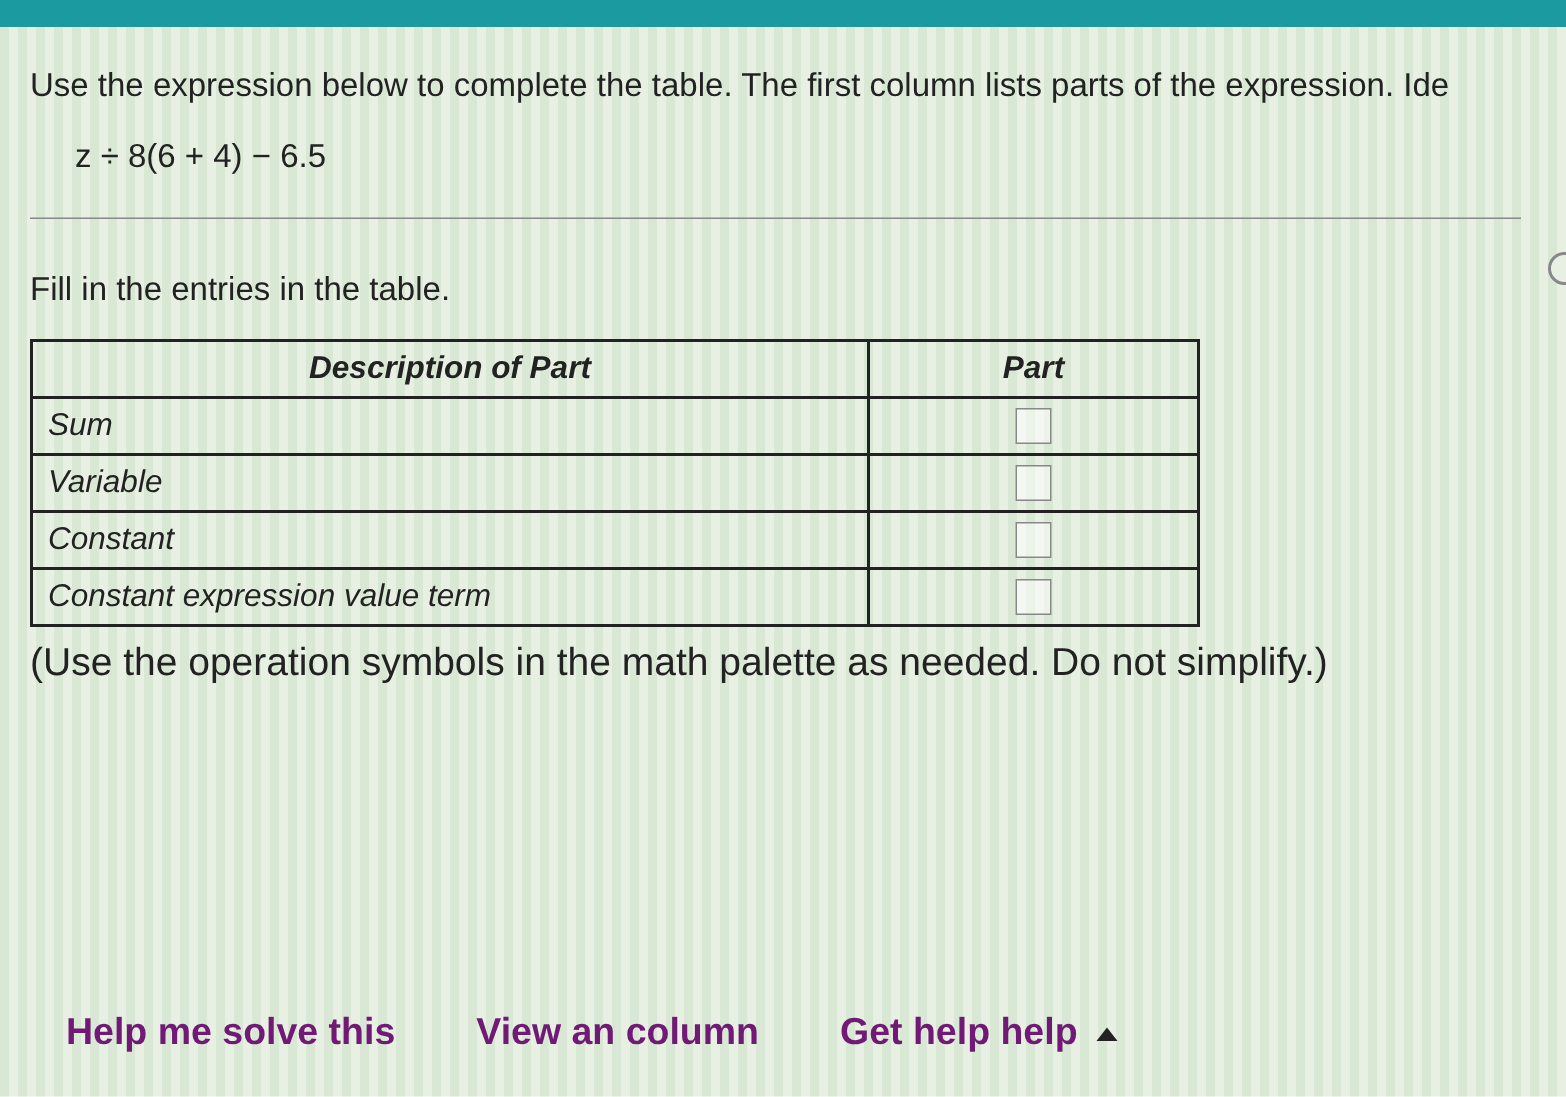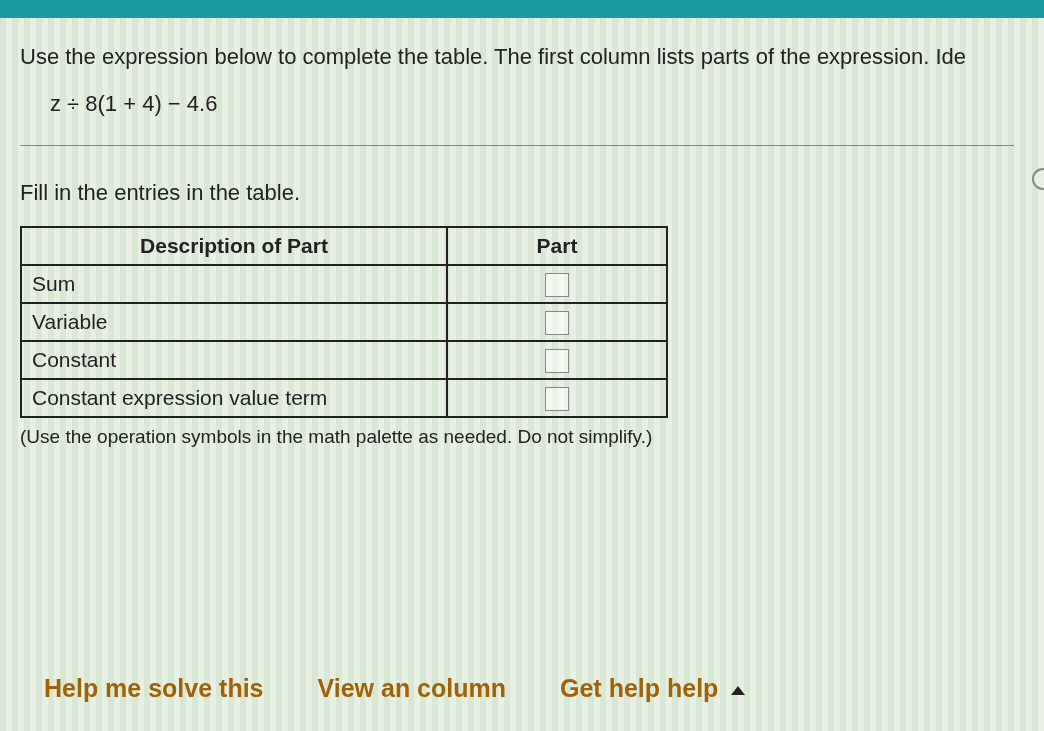--- a/index.html
+++ b/index.html
@@ -40,21 +40,22 @@
     border: none;
     border-top: 1px solid #888;
     margin: 0 0 34px 0;
   }
   .fill-text {
     font-size: 22px;
     margin-bottom: 20px;
   }
   table.parts {
     border-collapse: collapse;
-    width: 648px;
+    width: 780px;
+    font-style: italic;
   }
   table.parts th, table.parts td {
     border: 2px solid #222;
     font-size: 21px;
     font-weight: normal;
     text-align: left;
     padding: 4px 10px;
     height: 38px;
   }
   table.parts th {
@@ -67,36 +68,36 @@
   }
   .answer-box {
     display: inline-block;
     width: 24px;
     height: 24px;
     border: 1px solid #888;
     background: rgba(255,255,255,0.5);
     vertical-align: middle;
   }
   .hint {
-    font-size: 19px;
+    font-size: 26px;
     margin-top: 8px;
     margin-bottom: 56px;
   }
   .footer-links {
     position: absolute;
     bottom: 28px;
     left: 44px;
     display: flex;
     gap: 54px;
     align-items: center;
   }
   .footer-links .link {
     font-size: 25px;
     font-weight: bold;
-    color: #a16207;
+    color: #701a75;
     cursor: pointer;
   }
   .caret-up {
     display: inline-block;
     margin-left: 6px;
     width: 0; height: 0;
     border-left: 7px solid transparent;
     border-right: 7px solid transparent;
     border-bottom: 9px solid #222;
     vertical-align: middle;
@@ -114,21 +115,21 @@
 </style>
 </head>
 <body>
 
 <div class="top-bar"></div>
 
 <div class="content">
 
   <p class="problem-text">Use the expression below to complete the table. The first column lists parts of the expression. Ide</p>
 
-  <p class="expression">z ÷ 8(1 + 4) − 4.6</p>
+  <p class="expression">z ÷ 8(6 + 4) − 6.5</p>
 
   <hr class="divider">
 
   <p class="fill-text">Fill in the entries in the table.</p>
 
   <table class="parts">
     <tbody>
         <tr>
       <th>Description of Part</th>
       <th>Part</th>

